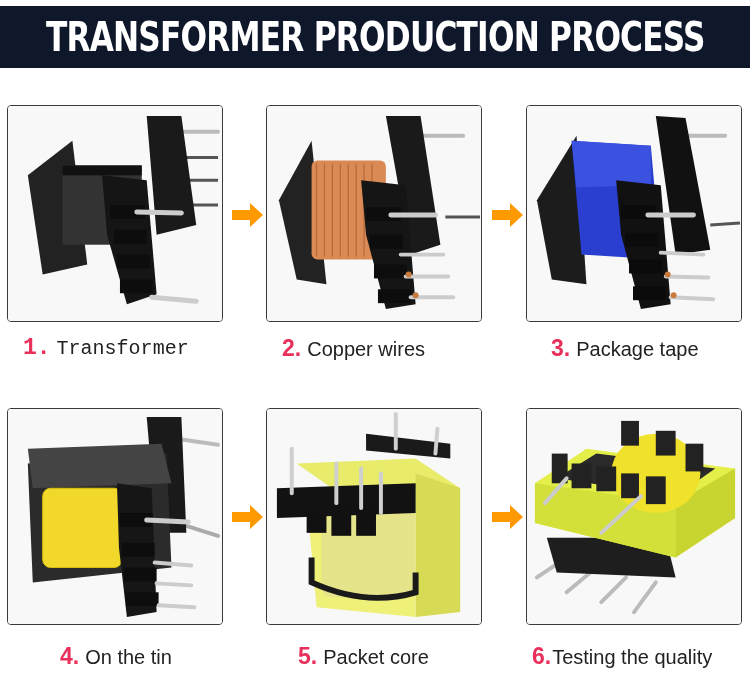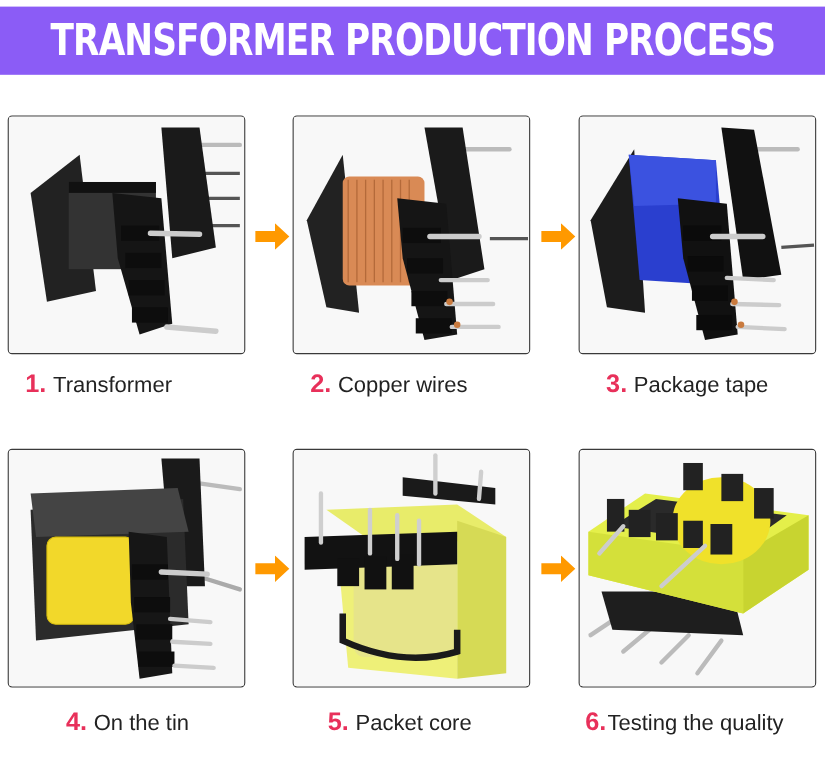--- a/index.html
+++ b/index.html
@@ -1,17 +1,17 @@
 <!DOCTYPE html>
 <html><head>
 <meta charset="utf-8">
 <style>
   html, body { margin:0; padding:0; background:#ffffff; }
   body { width:750px; height:699px; position:relative; overflow:hidden; font-family:"Liberation Sans", sans-serif; }
-  .banner { position:absolute; left:0; top:6px; width:750px; height:62px; background:#8b5cf6; display:flex; align-items:center; justify-content:center; }
+  .banner { position:absolute; left:0; top:6px; width:750px; height:62px; background:#0f172a; display:flex; align-items:center; justify-content:center; }
   .banner-title { color:#ffffff; font-family:"DejaVu Sans", sans-serif; font-weight:bold; font-size:40px; letter-spacing:-1px; transform:scaleX(0.78); white-space:nowrap; line-height:1; }
   .box { position:absolute; width:216px; height:217px; border:1.5px solid #3a3a3a; border-radius:4px; background:#f7f7f7; overflow:hidden; box-sizing:border-box; }
   .box svg { width:100%; height:100%; display:block; }
   .arrow { position:absolute; width:32px; height:24px; }
   .label { position:absolute; font-size:20px; color:#222; line-height:22px; white-space:nowrap; }
   .label .num { color:#e8305a; font-weight:bold; font-size:23px; margin-right:6px; }
   .label .sub { display:block; text-align:center; }
 </style>
 </head>
 <body>
@@ -97,21 +97,21 @@
     <rect x="107" y="182" width="33" height="14" fill="#0b0b0b"></rect>
     <line x1="122" y1="110" x2="168" y2="110" stroke="#ccc" stroke-width="5" stroke-linecap="round"></line>
     <line x1="135" y1="148" x2="178" y2="150" stroke="#ccc" stroke-width="4" stroke-linecap="round"></line>
     <line x1="140" y1="172" x2="183" y2="173" stroke="#ccc" stroke-width="4" stroke-linecap="round"></line>
     <line x1="145" y1="193" x2="188" y2="195" stroke="#ccc" stroke-width="4" stroke-linecap="round"></line>
     <circle cx="142" cy="170" r="3" fill="#c97a3e"></circle>
       <circle cx="148" cy="191" r="3" fill="#c97a3e"></circle>
   </svg>
 </div>
 
-<div class="label" style="left:23px; top:337px;">
+<div class="label" style="left:23px; top:337px;font-family:Liberation Mono, monospace;">
   <span class="num">1.</span><span>Transformer</span>
 </div>
 <div class="label" style="left:282px; top:337px;text-align:right;">
   <span class="num">2.</span><span>Copper wires</span>
 </div>
 <div class="label" style="left:551px; top:337px;text-align:center;">
   <span class="num">3.</span><span>Package tape</span>
 </div>
 
 <div class="box" style="left:7px; top:408px;">

